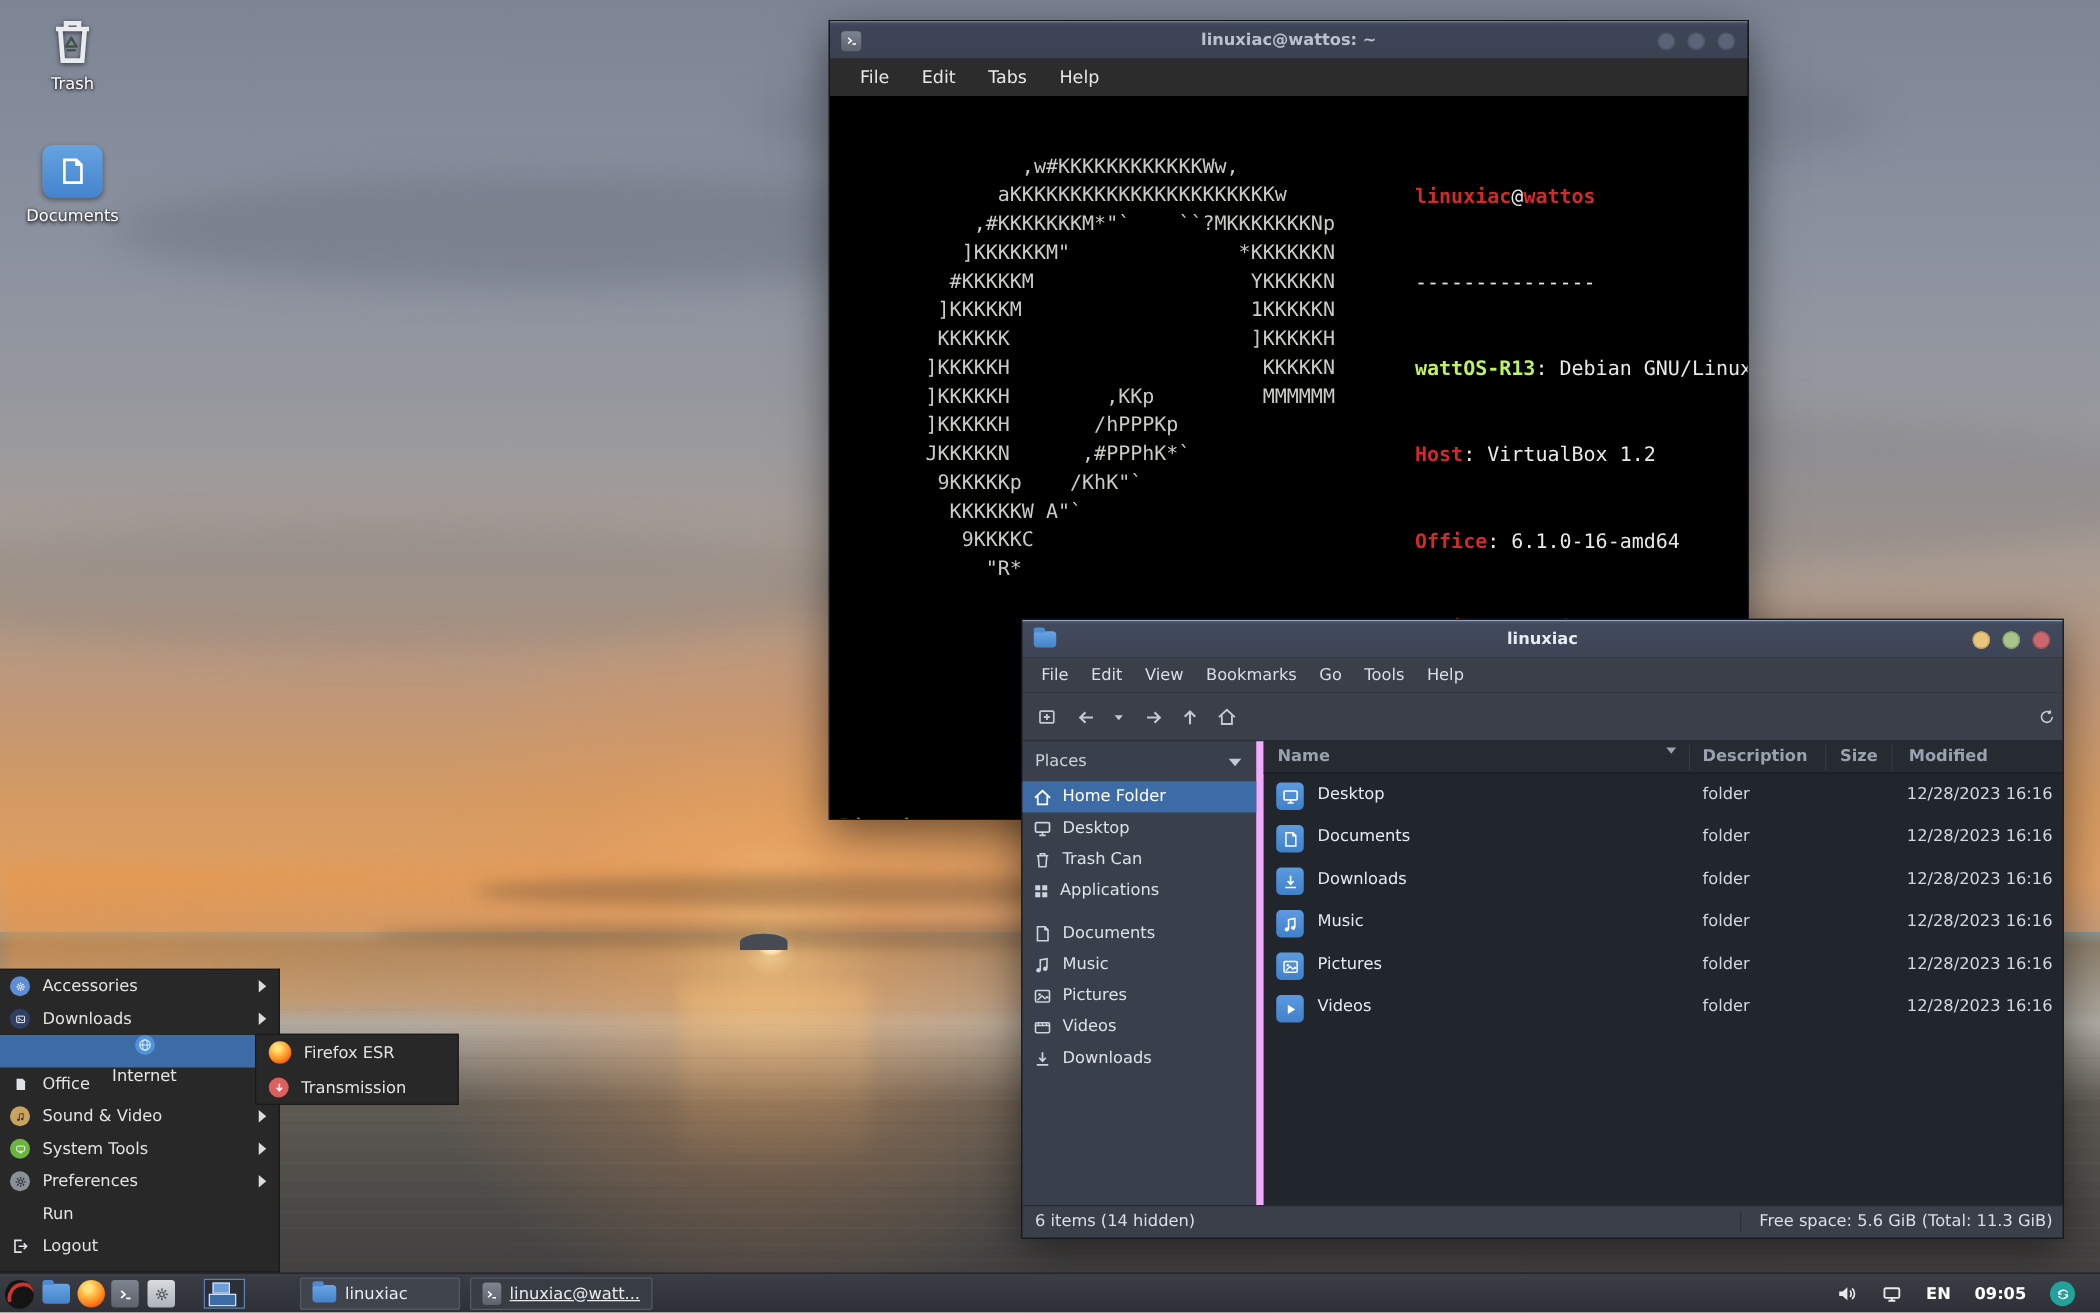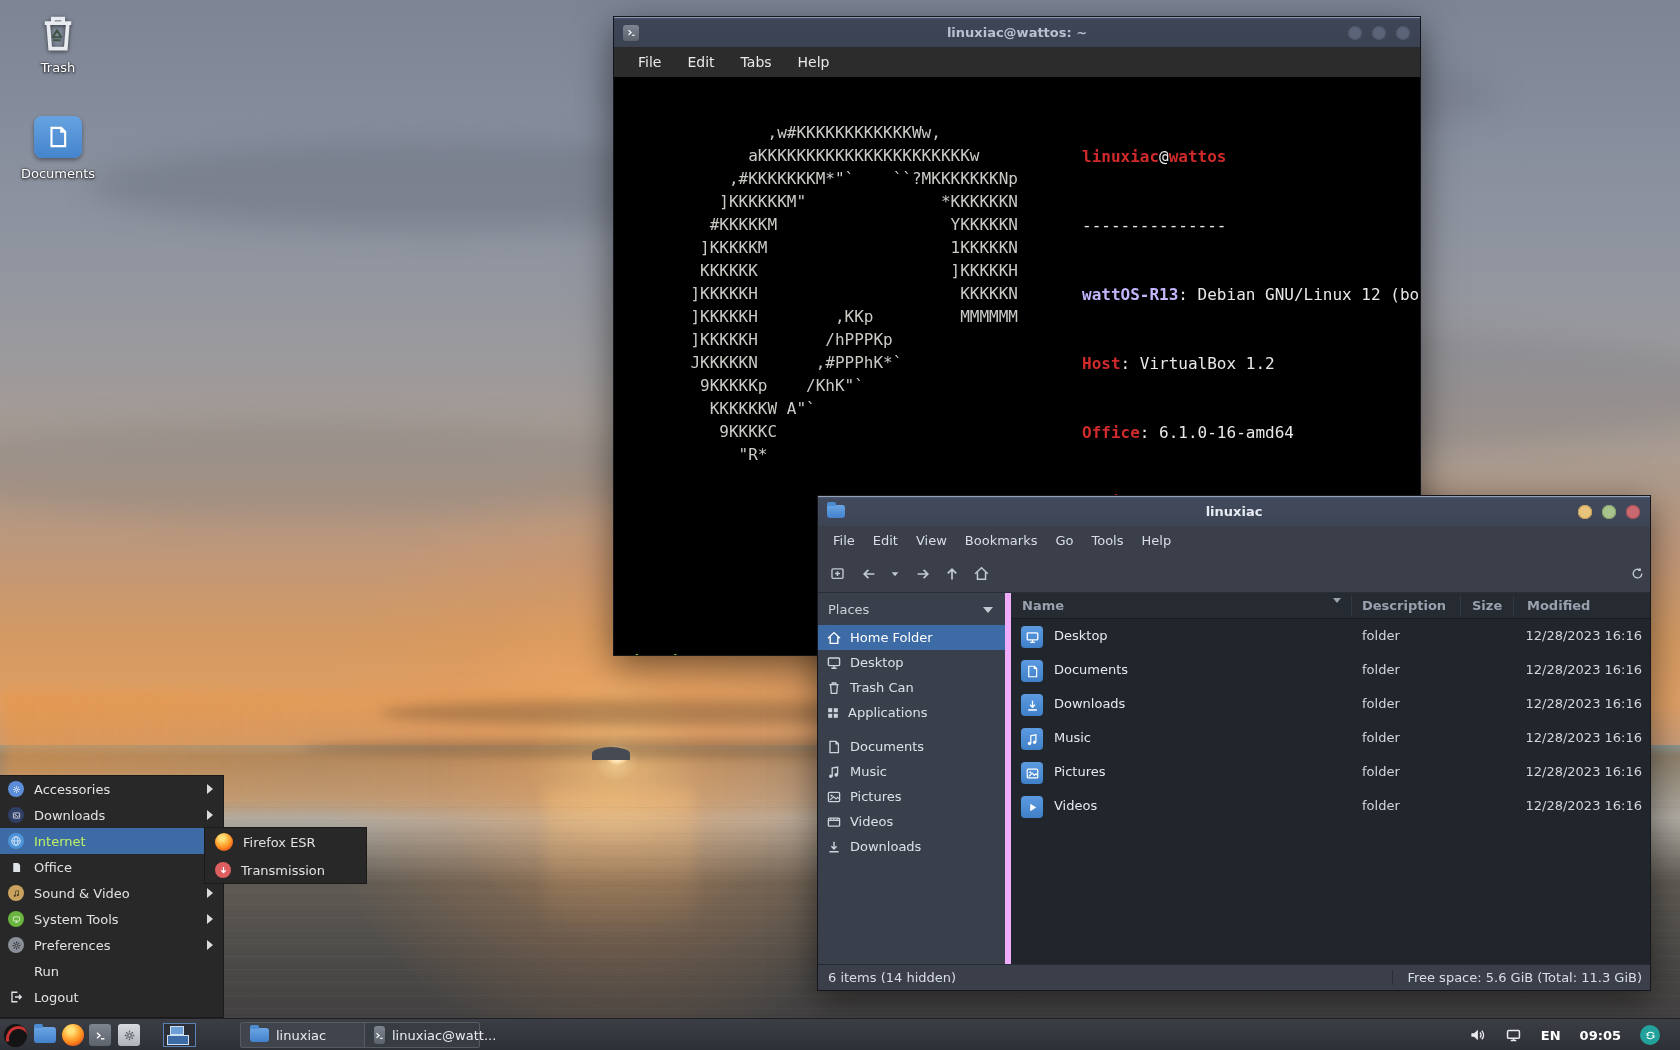--- a/index.html
+++ b/index.html
@@ -59,32 +59,32 @@
   .wtitle { position:absolute; left:0; right:0; text-align:center; font-size:13px; font-weight:bold; color:#e7ebf2; }
   .wtitle.inactive { color:#b9c1cf; }
   .wbtns { position:absolute; right:10px; top:8px; display:flex; gap:10px; }
   .wb { width:14px; height:14px; border-radius:50%; }
   .wb.dim { background:#5a6378; box-shadow:inset 0 0 0 1px #4c5466; }
   .wb.y { background:#e9c47c; box-shadow:inset 0 0 0 1px #caa15a; }
   .wb.g { background:#a9c38c; box-shadow:inset 0 0 0 1px #86a36b; }
   .wb.r { background:#c9686e; box-shadow:inset 0 0 0 1px #a84f55; }
 
   
-  #terminal { left:613px; top:16px; width:808px; height:640px; background:#000; }
+  #terminal { left:663px; top:16px; width:736px; height:640px; background:#000; }
   #terminal .menubar { position:absolute; left:0; top:30px; right:0; height:30px; background:#2c2c2c;
     display:flex; align-items:center; padding-left:14px; gap:6px; }
   #terminal .menubar .mitem { color:#e8e8e8; font-size:14px; padding:2px 10px; }
   .term-body { position:absolute; left:0; top:60px; right:0; bottom:0; background:#000; overflow:hidden;
     font-family:"DejaVu Sans Mono", monospace; font-size:16px; line-height:23px; }
   .ascii { position:absolute; left:9px; top:44px; color:#c9ccc5; white-space:pre;
     font-family:"DejaVu Sans Mono", monospace; font-size:16px; line-height:23px; }
   .nf { position:absolute; left:468px; top:22px; white-space:pre; }
   .nf div { height:23px; }
   .nred  { color:#d02a2a; font-weight:bold; }
-  .nteal { color:#c4b5fd; font-weight:bold; }
+  .nteal { color:#bef264; font-weight:bold; }
   .nwhite{ color:#e8e8e8; }
   .nval  { color:#e8e8e8; }
   .prompt { position:absolute; left:8px; top:573px; white-space:pre; font-weight:bold; }
   .pgreen { color:#8ac13a; } .pwhite { color:#e8e8e8; } .pblue { color:#6f9fd8; }
 
   
   #fm { left:817px; top:495px; width:834px; height:496px; background:#21252c; }
   #fm .titlebar { background:linear-gradient(to bottom, #4b566f 0, #414a5d 8%, #3d4454 100%); border-top:1px solid #93a1b9; }
   #fm .menubar { position:absolute; left:0; top:30px; right:0; height:28px; background:#3a3f4a;
     display:flex; align-items:center; padding-left:6px; }
@@ -119,21 +119,21 @@
   .fmod  { position:absolute; right:8px; top:8px; font-size:13px; color:#d2d6dd; }
   .fm-status { position:absolute; left:0; right:0; bottom:0; height:26px; background:#3a3f4a;
     border-top:1px solid #262a32; font-size:13px; color:#d9dee6; }
   .fm-status .sl { position:absolute; left:10px; top:5px; }
   .fm-status .sr { position:absolute; right:8px; top:5px; border-left:1px solid #2b2f38; padding-left:14px; }
 
   
   .appmenu { position:absolute; left:0; top:775px; width:224px; height:243px; background:#282828;
     border:1px solid #1a1a1a; border-left:none; z-index:30; }
   .amrow { height:26px; display:flex; align-items:center; padding-left:8px; gap:10px; color:#e2e2e2; font-size:13px; position:relative; }
-  .amrow.sel { background:#3d6ba5; color:#bef264; }
+  .amrow.sel { background:#3d6ba5; color:#e5e5e5;flex-direction:column; }
   .amrow .noicon { width:16px; }
   .am-arrow { position:absolute; right:10px; top:8px; width:0; height:0;
     border-top:5px solid transparent; border-bottom:5px solid transparent; border-left:6px solid #dcdcdc; }
   .mic { width:16px; height:16px; border-radius:50%; flex:0 0 16px; display:flex; align-items:center; justify-content:center; }
   .submenu { position:absolute; left:204px; top:827px; width:163px; height:57px; background:#282828;
     border:1px solid #1a1a1a; z-index:31; }
   .smrow { height:28px; display:flex; align-items:center; gap:10px; padding-left:10px; color:#e2e2e2; font-size:13px; }
 
   
   .taskbar { position:absolute; left:0; bottom:0; width:1680px; height:32px; z-index:40;
@@ -680,21 +680,21 @@
         </span>
       </span>
     <span class="pager">
       <span class="pw1"></span>
       <span class="pw2"></span>
     </span>
     <span class="taskbtn" style="left:240px; width:128px;">
       <span class="folder-ic" style="width:19px;height:14px;"></span>
       <span>linuxiac</span>
     </span>
-    <span class="taskbtn t2" style="left:364px; width:116px;">
+    <span class="taskbtn t2" style="left:376px; width:146px;text-decoration:underline;">
       <span class="term-ic" style="width:18px;height:18px;">
           <svg width="11" height="11" viewBox="0 0 16 16">
             <use href="#s-shell"></use>
           </svg>
         </span>
       <span>linuxiac@watt...</span>
     </span>
     <span class="tray">
       <svg class="ic" width="18" height="18" viewBox="0 0 16 16" style="color:#e8eaee;">
           <use href="#s-speaker"></use>

